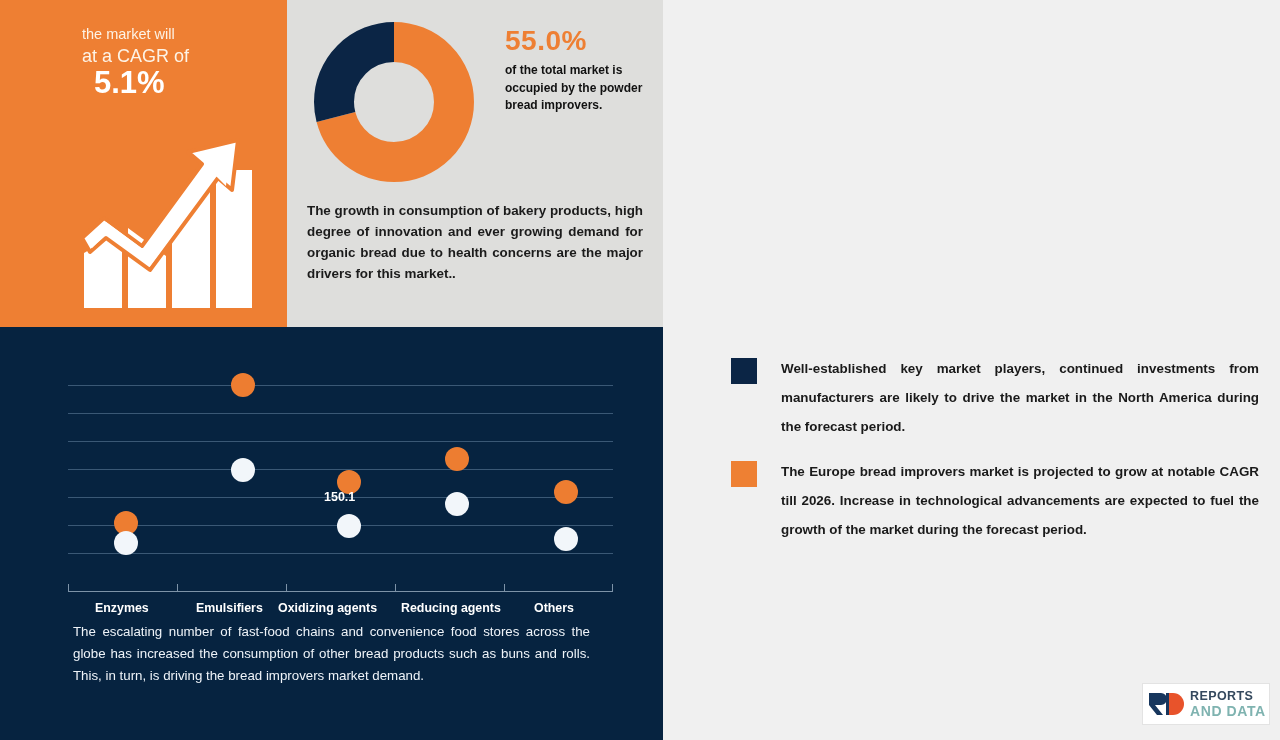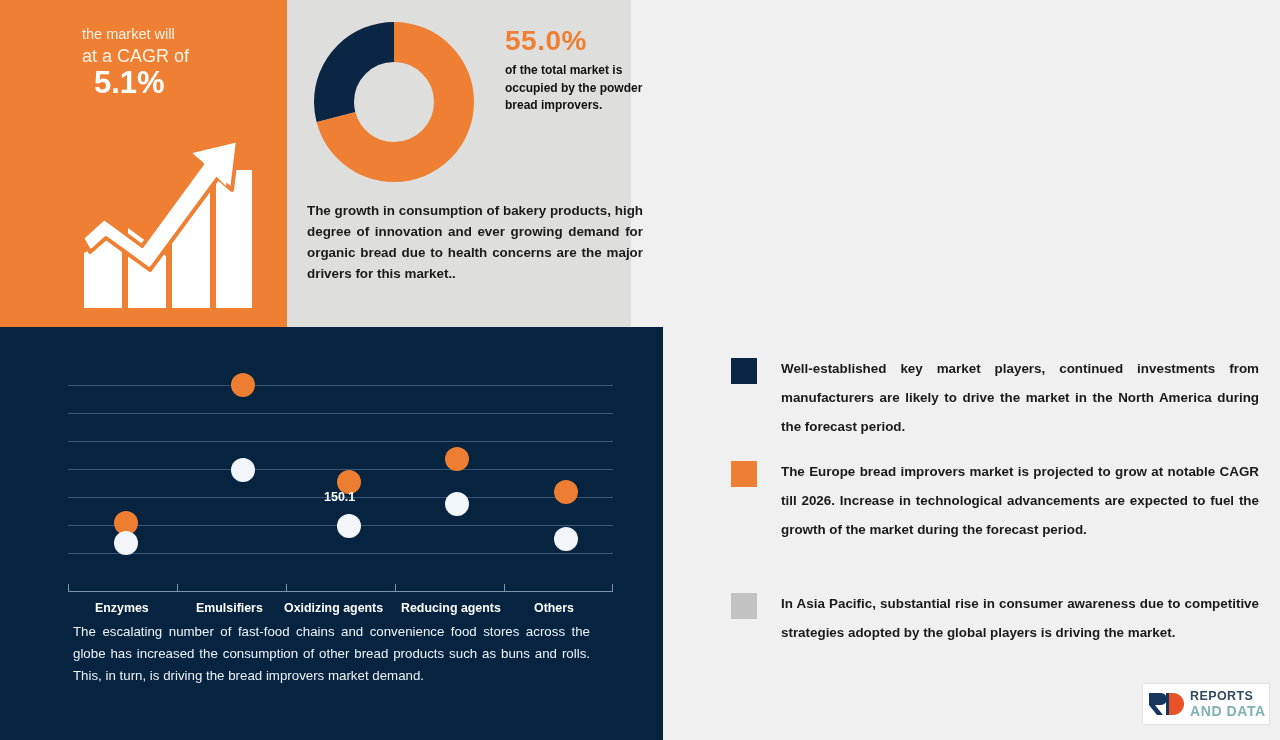--- a/index.html
+++ b/index.html
@@ -21,20 +21,21 @@
   .cagr-line2{font-size:14.5px;line-height:20px;}
   .cagr-big{font-size:30px;font-weight:bold;letter-spacing:.3px;line-height:36px;color:#ffffff;margin-top:2px;}
   .cagr-at{font-size:18px;line-height:22px;margin-top:1px;}
   .cagr-pct{font-size:31px;font-weight:bold;color:#ffffff;line-height:32px;margin-left:12px;}
   .cagr-graphic{position:absolute;left:80px;top:128px;width:180px;height:190px;}
 
   
   .donut-panel{
     position:absolute;left:287px;top:0;width:344px;height:327px;
     background:#dededc;
+    padding-left:35px;
   }
   .donut-wrap{position:absolute;left:27px;top:22px;width:160px;height:160px;}
   .pct-block{position:absolute;left:218px;top:24px;width:140px;}
   .pct-big{font-size:28px;font-weight:bold;color:#ee7f33;line-height:34px;letter-spacing:.5px;}
   .pct-sub{font-size:12px;font-weight:bold;color:#111;line-height:17.5px;margin-top:4px;}
   .grow-text{
     position:absolute;left:20px;top:200px;width:336px;
     font-size:13.4px;font-weight:bold;color:#1b1b1b;line-height:21px;
     text-align:justify;
   }
@@ -163,21 +164,21 @@
       <div class="tickmark" style="left:109px"></div>
       <div class="tickmark" style="left:218px"></div>
       <div class="tickmark" style="left:327px"></div>
       <div class="tickmark" style="left:436px"></div>
       <div class="tickmark" style="left:544px"></div>
     </div>
 
     <div class="catlabels">
       <div class="catlabel" style="left:27px">Enzymes</div>
       <div class="catlabel" style="left:128px">Emulsifiers</div>
-      <div class="catlabel" style="left:216px">Oxidizing agents</div>
+      <div class="catlabel" style="left:210px">Oxidizing agents</div>
       <div class="catlabel" style="left:333px">Reducing agents</div>
       <div class="catlabel" style="left:466px">Others</div>
     </div>
 
     <div class="navy-para">The escalating number of fast-food chains and convenience food stores across the globe has increased the consumption of other bread products such as buns and rolls. This, in turn, is driving the bread improvers market demand.</div>
   </div>
 
   <div class="barchart-area">
     
 
@@ -191,24 +192,20 @@
   </div>
 
   <div class="bullets">
     <div class="bullet" style="left:68px;top:14px">
       <span class="bullet-sq navy"></span>
       <span class="bullet-text">Well-established key market players, continued investments from manufacturers are likely to drive the market in the North America  during the forecast period.</span>
     </div>
     <div class="bullet" style="left:68px;top:117px">
       <span class="bullet-sq orange"></span>
       <span class="bullet-text">The Europe bread improvers  market is projected to grow at notable  CAGR     till  2026.  Increase  in  technological advancements are expected to fuel the growth of the market during the forecast period.</span>
-    </div>
-    <div class="bullet" style="left:68px;top:249px">
-      <span class="bullet-sq grey"></span>
-      <span class="bullet-text">In Asia Pacific, substantial rise in consumer awareness due to competitive strategies adopted by the global players is driving the market.</span>
     </div>
   </div>
 
   <div class="logo">
     <div class="logo-mark">
       <svg width="40" height="28" viewBox="0 0 40 28" aria-hidden="true">
         <path d="M2 3 h12 a6 6 0 0 1 0 12 h-6 l8 10 h-6 L2 15 Z M6 7 h8 a2 2 0 0 1 0 4 h-8 Z" fill="#17365d"></path>
         <path d="M19 3 h7 a11 11 0 0 1 0 22 h-7 Z" fill="#e8532b"></path>
         <path d="M19 3 h3 v22 h-3 Z" fill="#17365d"></path>
       </svg>

